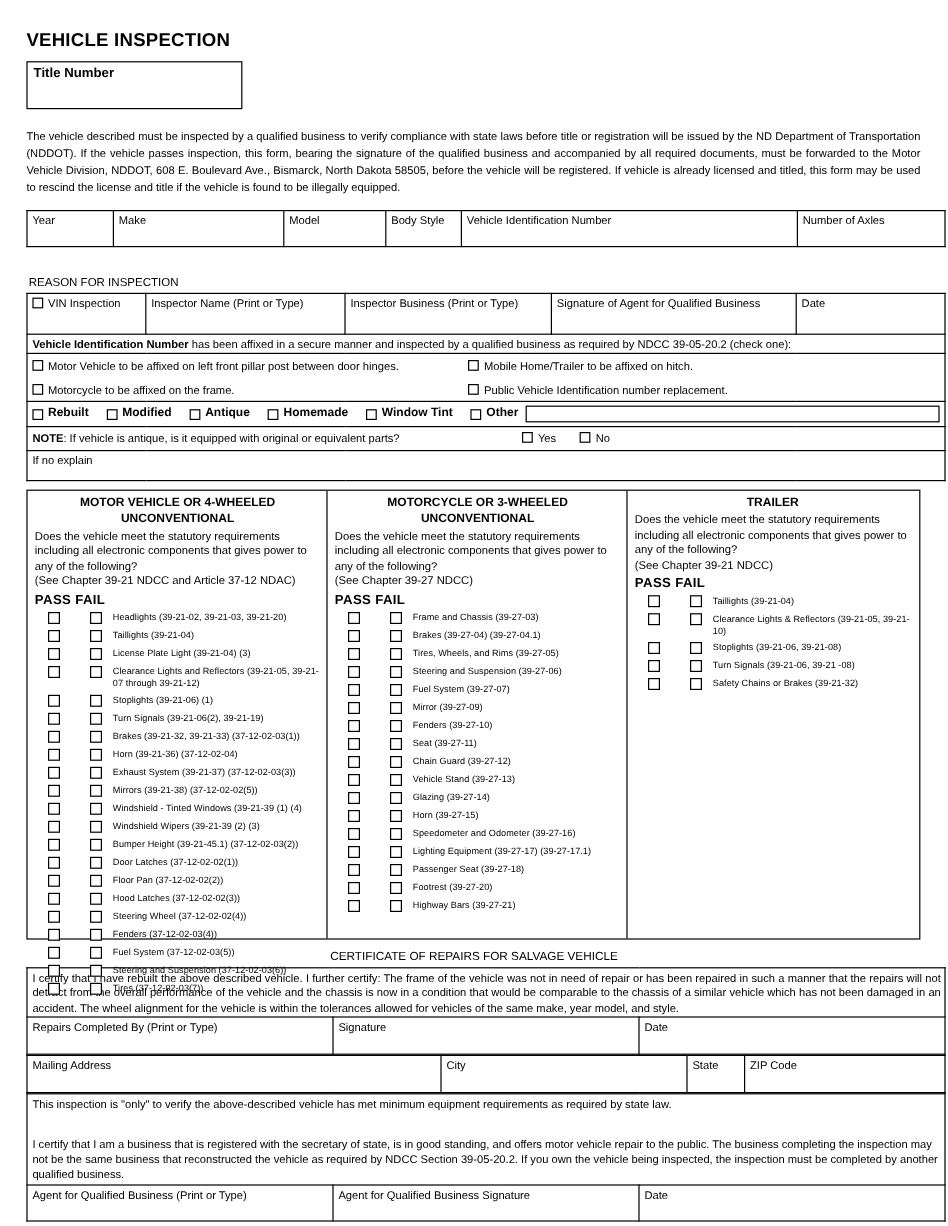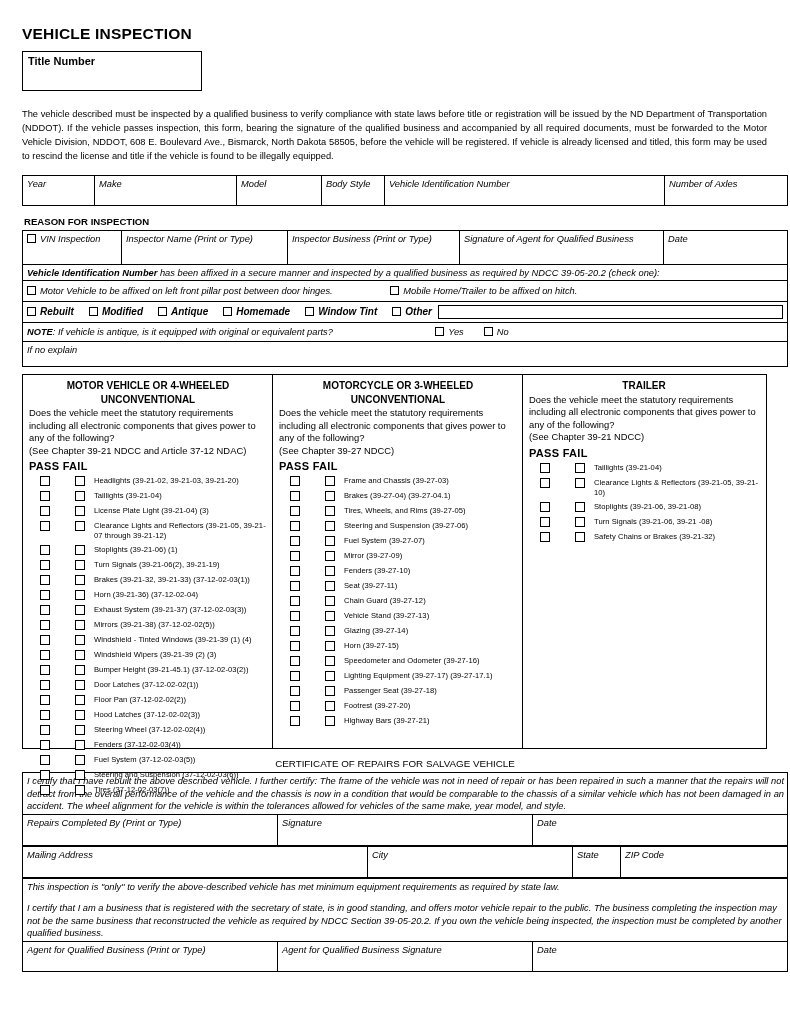--- a/index.html
+++ b/index.html
@@ -47,39 +47,38 @@
     line-height: 1.52;
     text-align: justify;
     width: 745px;
   }
 
   
   table.grid {
     border-collapse: collapse;
     width: 766px;
     table-layout: fixed;
-    font-style: italic;
   }
   table.grid td {
     border: 1.1px solid #000;
     vertical-align: top;
     padding: 2px 3px 1px 4px;
     font-size: 9.3px;
     line-height: 1.35;
   }
   .outer-thick { border: 1.7px solid #000 !important; }
 
   
   .vehicle-table { margin-top: 11px; }
   .vehicle-table td { height: 30px; }
 
   .section-label {
     font-size: 9.6px;
-    font-weight: bold;
-    margin: 10px 0 3px 2px;
+    font-weight: normal;
+    margin: 24px 0 3px 2px;
   }
 
   
   .reason-table td { padding: 3px 3px 2px 4px; }
   .reason-row-1 td { height: 34px; }
 
   .cb {
     display: inline-block;
     width: 9px; height: 9px;
     border: 1.3px solid #000;
@@ -171,21 +170,21 @@
     font-weight: normal;
     font-size: 9.8px;
     margin: 9px 0 3px 0;
   }
   .cert-table td { font-size: 9.3px; }
   .cert-para-cell { line-height: 1.45; padding: 3px 5px 3px 5px; text-align: justify;}
   .cert-field-row td { height: 31px; }
   .cert-field-row2 td { height: 31px; }
   .final-para-cell { line-height: 1.45; padding: 4px 5px 4px 5px; }
   .final-para-cell p { margin: 0; }
-  .final-para-cell p + p { margin-top: 9px; }
+  .final-para-cell p + p { margin-top: 21px; }
   .sig-row td { height: 30px; padding-top: 3px; }
 </style>
 </head>
 <body>
 
 <div class="page">
 
   <div class="doc-title">VEHICLE INSPECTION</div>
 
   <div class="title-number-box">
@@ -225,20 +224,28 @@
         <div class="vin-statement">
           <span class="bold">Vehicle Identification Number</span><span> has been affixed in a secure manner and inspected by a qualified business as required by NDCC 39-05-20.2 (check one):</span>
         </div>
       </td>
     </tr>
     <tr>
       <td colspan="5" style="border-top:none;border-bottom:none;padding-top:4px;padding-bottom:3px">
         <div class="two-col-opts">
           <div><span class="cb"></span><span>Motor Vehicle to be affixed on left front pillar post between door hinges.</span></div>
           <div><span class="cb"></span><span>Mobile Home/Trailer to be affixed on hitch.</span></div>
+        </div>
+      </td>
+    </tr>
+    <tr>
+      <td colspan="5" style="border-top:none;padding-top:4px;padding-bottom:3px">
+        <div class="two-col-opts">
+          <div><span class="cb"></span><span>Motorcycle to be affixed on the frame.</span></div>
+          <div><span class="cb"></span><span>Public Vehicle Identification number replacement.</span></div>
         </div>
       </td>
     </tr>
     <tr>
       <td colspan="5" style="padding:3px 4px 3px 4px">
         <div class="flagrow">
           <span class="flag">
                 <span class="cb"></span>
                 <span>Rebuilt</span>
               </span>

